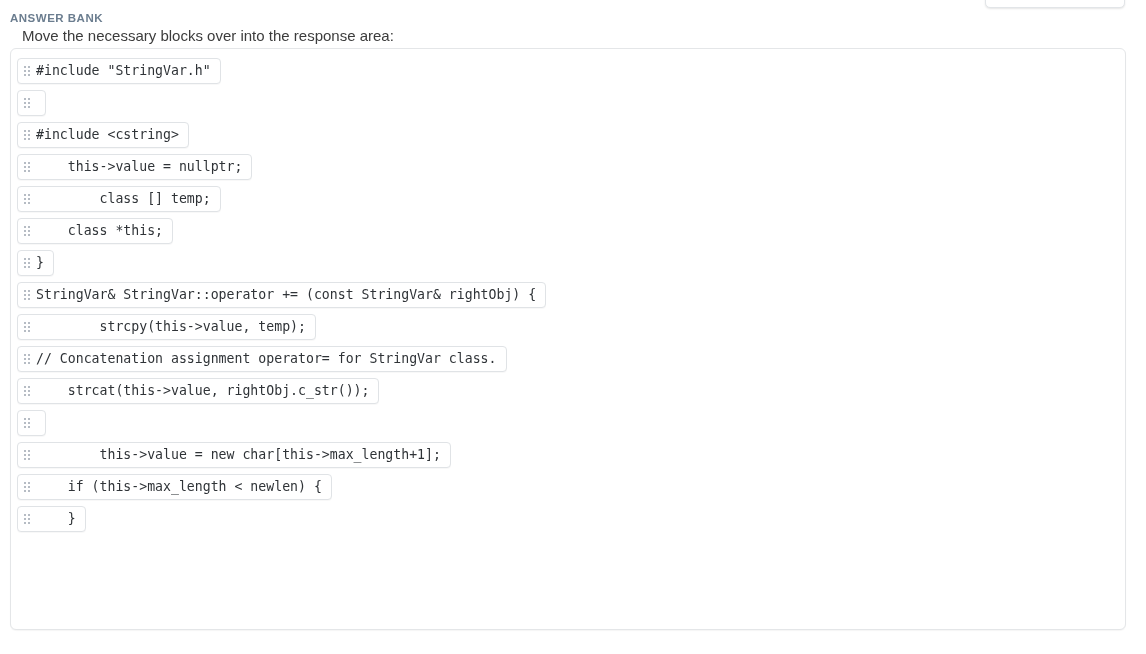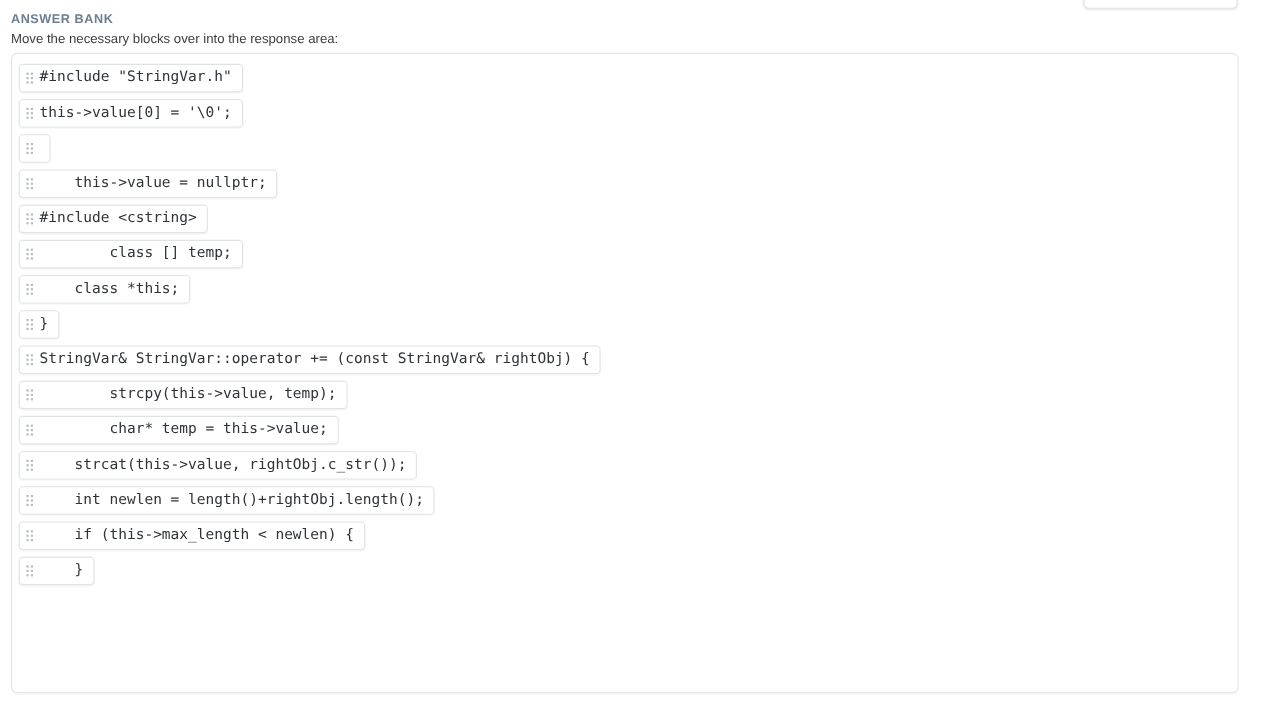--- a/index.html
+++ b/index.html
@@ -36,23 +36,23 @@
     left: 10px;
     top: 11px;
     font-size: 11.5px;
     font-weight: bold;
     letter-spacing: 0.5px;
     color: #6b7d8f;
     line-height: 14px;
   }
   .bank-instruction {
     position: absolute;
-    left: 10px;
+    left: 22px;
     top: 27px;
-    font-size: 12px;
+    font-size: 15px;
     color: #3c3c3c;
     line-height: 17px;
   }
 
   
   .answer-bank {
     position: absolute;
     left: 10px;
     top: 48px;
     width: 1116px;
@@ -149,59 +149,49 @@
           <span class="block-code">#include "StringVar.h"</span>
         </div>
       </li>
       <li class="block-row">
         <div class="block-chip">
           <span class="drag-handle">
             <span></span>
             <span></span>
             <span></span>
           </span>
-          <span class="block-code">this-&gt;value[0] = '\0';</span>
-        </div>
-      </li>
-      <li class="block-row">
-        <div class="block-chip">
-          <span class="drag-handle">
-            <span></span>
-            <span></span>
-            <span></span>
-          </span>
+        </div>
+      </li>
+      <li class="block-row">
+        <div class="block-chip">
+          <span class="drag-handle">
+            <span></span>
+            <span></span>
+            <span></span>
+          </span>
+          <span class="block-code">#include &lt;cstring&gt;</span>
         </div>
       </li>
       <li class="block-row">
         <div class="block-chip">
           <span class="drag-handle">
             <span></span>
             <span></span>
             <span></span>
           </span>
           <span class="block-code">    this-&gt;value = nullptr;</span>
         </div>
       </li>
       <li class="block-row">
         <div class="block-chip">
           <span class="drag-handle">
             <span></span>
             <span></span>
             <span></span>
           </span>
-          <span class="block-code">#include &lt;cstring&gt;</span>
-        </div>
-      </li>
-      <li class="block-row">
-        <div class="block-chip">
-          <span class="drag-handle">
-            <span></span>
-            <span></span>
-            <span></span>
-          </span>
           <span class="block-code">        class [] temp;</span>
         </div>
       </li>
       <li class="block-row">
         <div class="block-chip">
           <span class="drag-handle">
             <span></span>
             <span></span>
             <span></span>
           </span>
@@ -238,41 +228,50 @@
           <span class="block-code">        strcpy(this-&gt;value, temp);</span>
         </div>
       </li>
       <li class="block-row">
         <div class="block-chip">
           <span class="drag-handle">
             <span></span>
             <span></span>
             <span></span>
           </span>
-          <span class="block-code">        char* temp = this-&gt;value;</span>
+          <span class="block-code">// Concatenation assignment operator= for StringVar class.</span>
         </div>
       </li>
       <li class="block-row">
         <div class="block-chip">
           <span class="drag-handle">
             <span></span>
             <span></span>
             <span></span>
           </span>
           <span class="block-code">    strcat(this-&gt;value, rightObj.c_str());</span>
         </div>
       </li>
       <li class="block-row">
         <div class="block-chip">
           <span class="drag-handle">
             <span></span>
             <span></span>
             <span></span>
           </span>
-          <span class="block-code">    int newlen = length()+rightObj.length();</span>
+        </div>
+      </li>
+      <li class="block-row">
+        <div class="block-chip">
+          <span class="drag-handle">
+            <span></span>
+            <span></span>
+            <span></span>
+          </span>
+          <span class="block-code">        this-&gt;value = new char[this-&gt;max_length+1];</span>
         </div>
       </li>
       <li class="block-row">
         <div class="block-chip">
           <span class="drag-handle">
             <span></span>
             <span></span>
             <span></span>
           </span>
           <span class="block-code">    if (this-&gt;max_length &lt; newlen) {</span>

